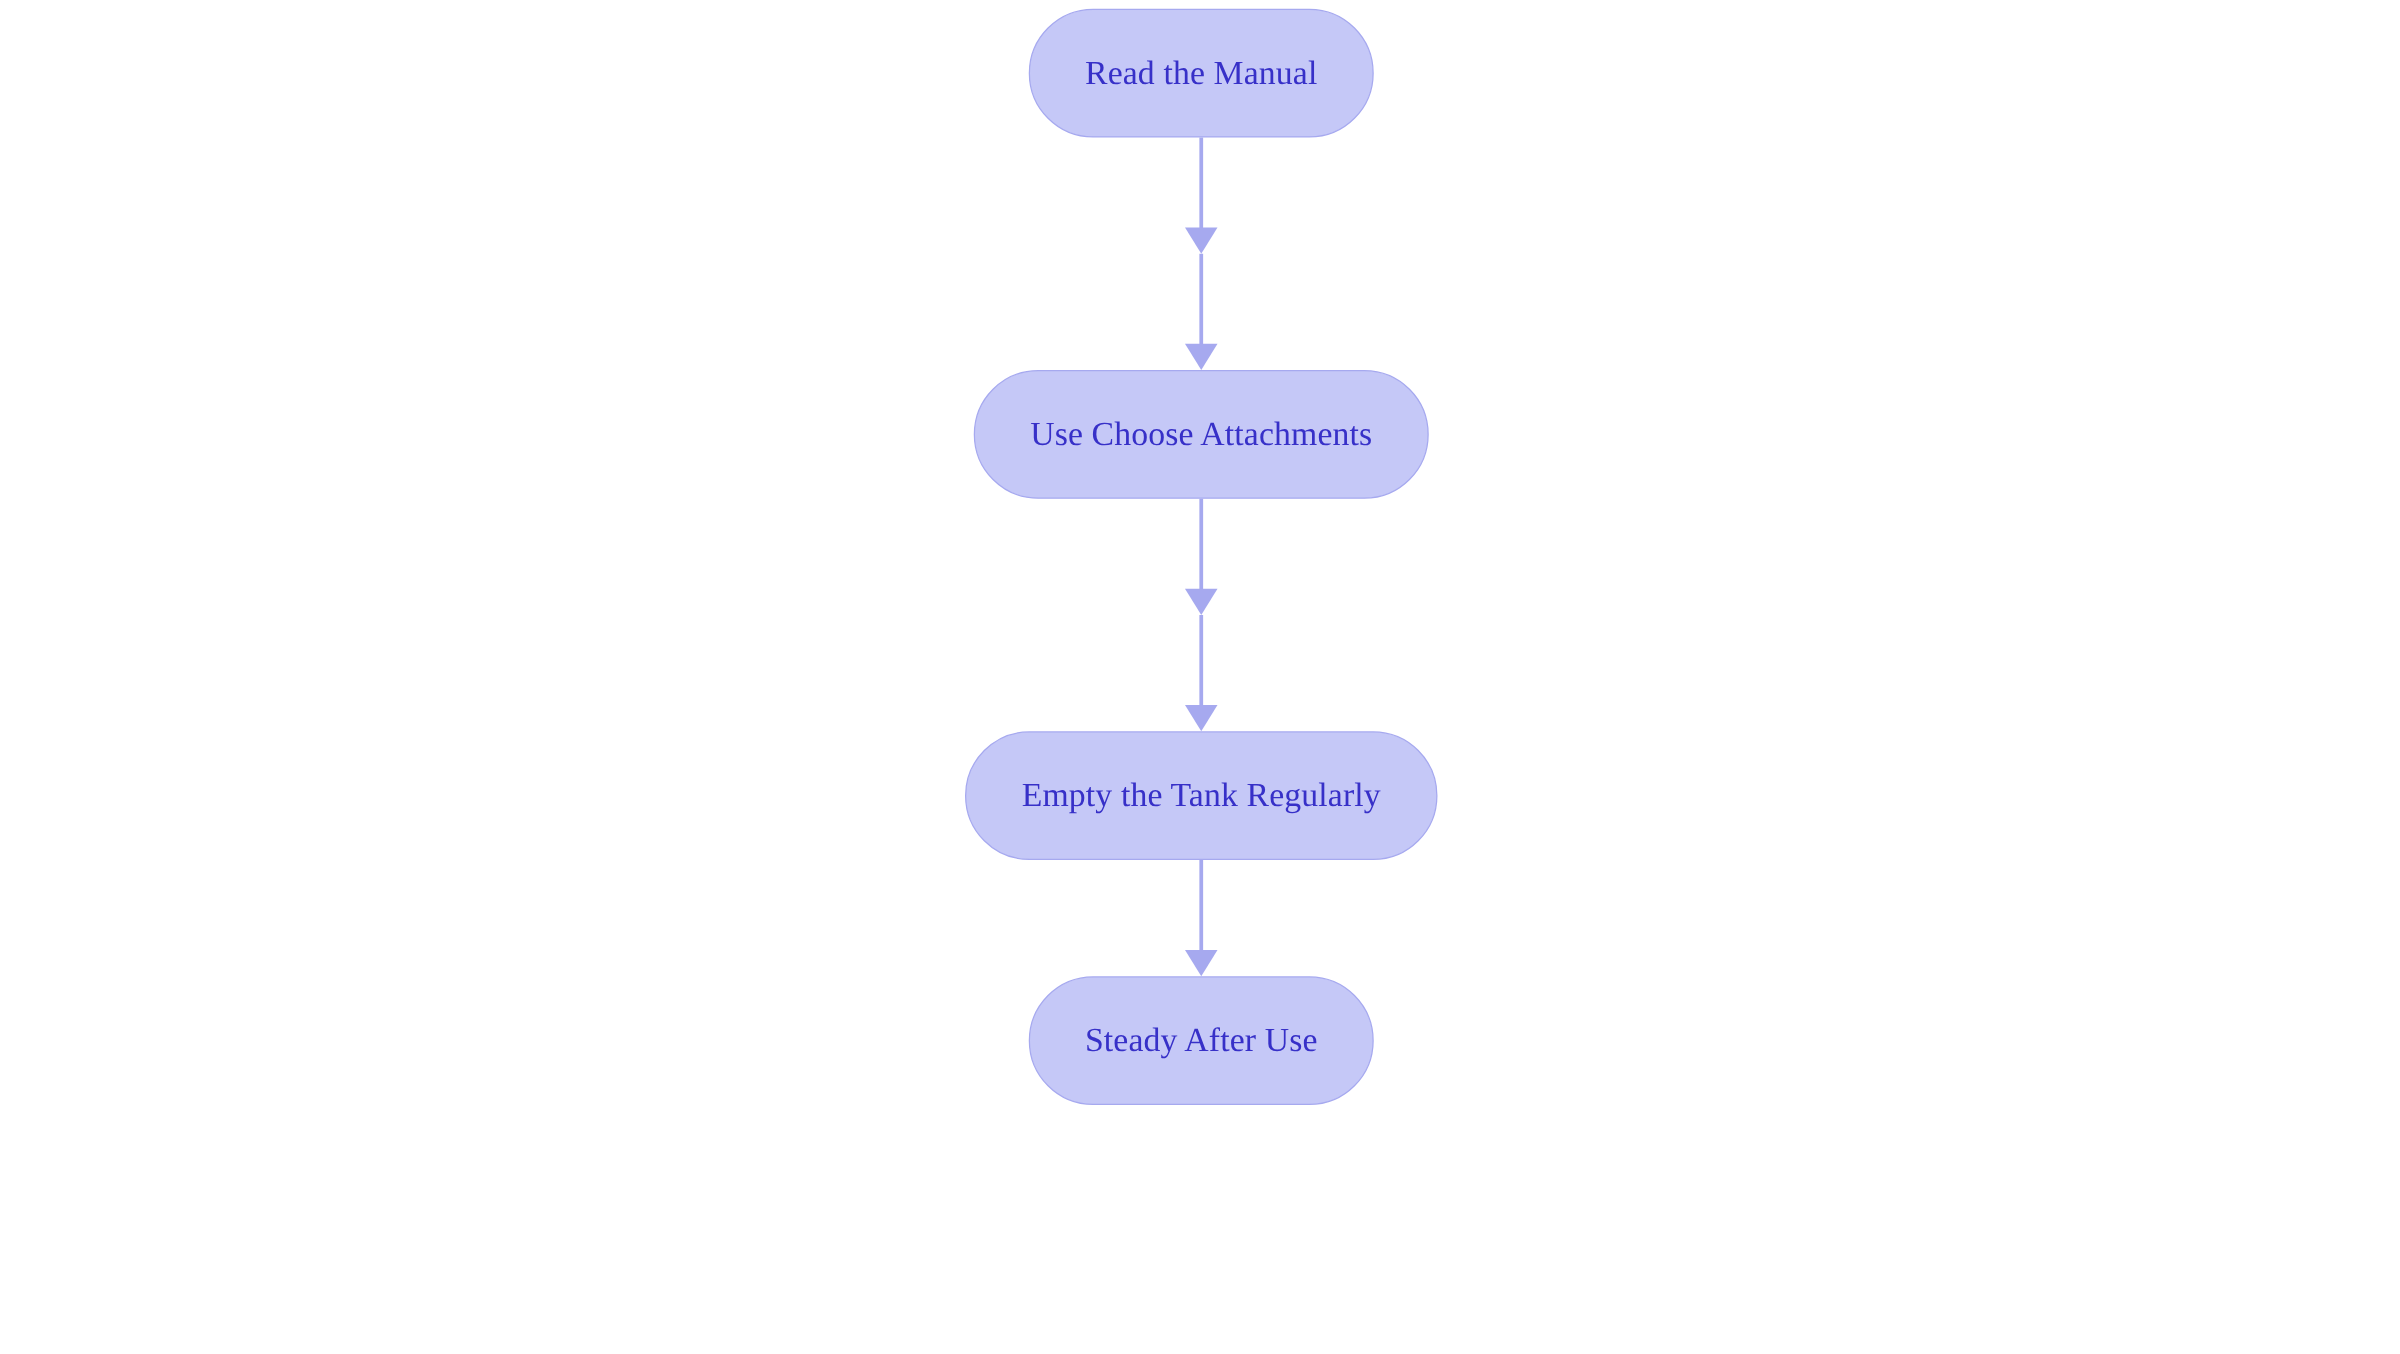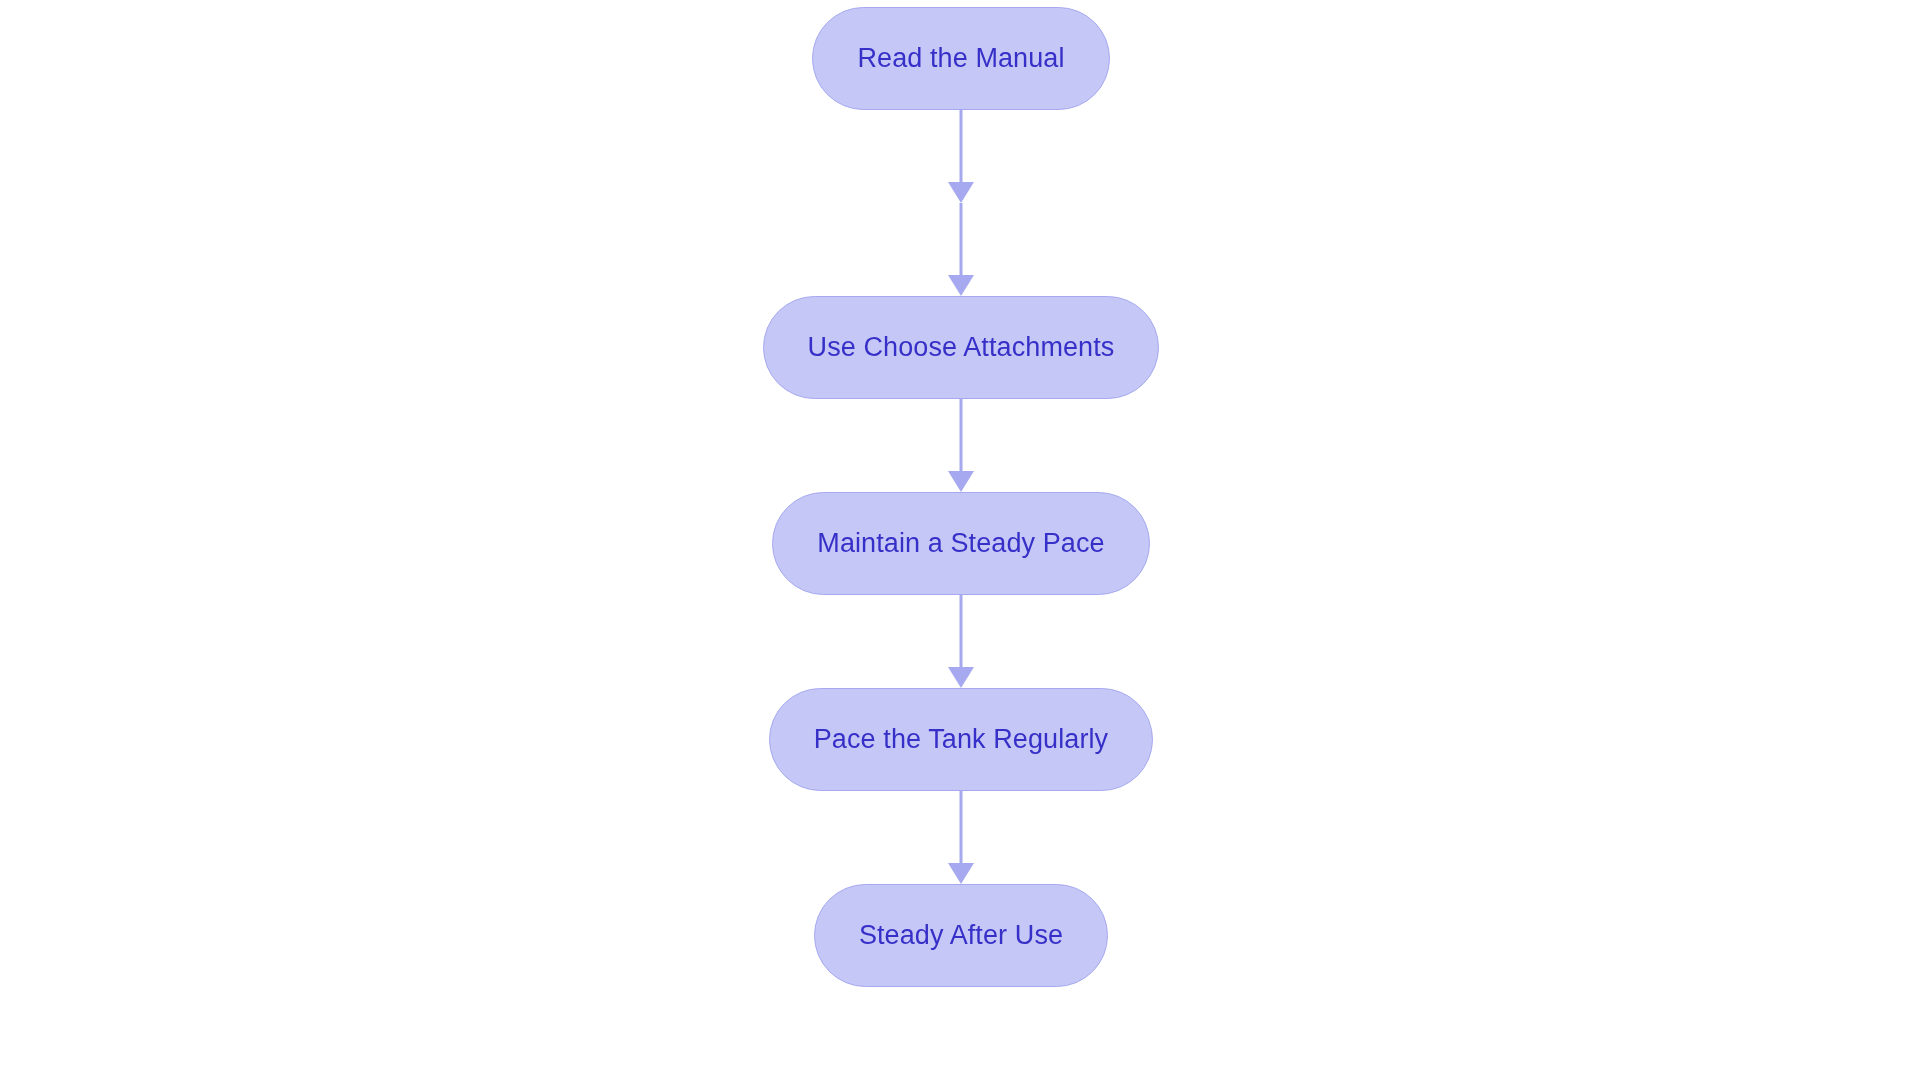--- a/index.html
+++ b/index.html
@@ -36,21 +36,21 @@
     background: #c5c8f7;
     border: 1.6px solid #a6a9ef;
     display: flex;
     align-items: center;
     justify-content: center;
     padding: 0 44px;
     margin-left: 2px;
   }
   .flow-node .node-label {
     color: #3730c8;
-    font-family: Liberation Sans, sans-serif;
+    font-family: Liberation Serif, serif;
     font-size: 27px;
     font-weight: 400;
     letter-spacing: 0.1px;
     white-space: nowrap;
     line-height: 1;
   }
   .flow-connector {
     position: relative;
     width: 26px;
     height: 93px;
@@ -105,31 +105,28 @@
 
     <div class="flow-node">
       <span class="node-label">Use Choose Attachments</span>
     </div>
 
     <div class="flow-connector">
       <span class="connector-line"></span>
       <span class="connector-arrowhead"></span>
     </div>
 
-    <div class="flow-node">
-      <span class="node-label">Maintain a Steady Pace</span>
-    </div>
 
     <div class="flow-connector">
       <span class="connector-line"></span>
       <span class="connector-arrowhead"></span>
     </div>
 
     <div class="flow-node">
-      <span class="node-label">Pace the Tank Regularly</span>
+      <span class="node-label">Empty the Tank Regularly</span>
     </div>
 
     <div class="flow-connector">
       <span class="connector-line"></span>
       <span class="connector-arrowhead"></span>
     </div>
 
     <div class="flow-node">
       <span class="node-label">Steady After Use</span>
     </div>

